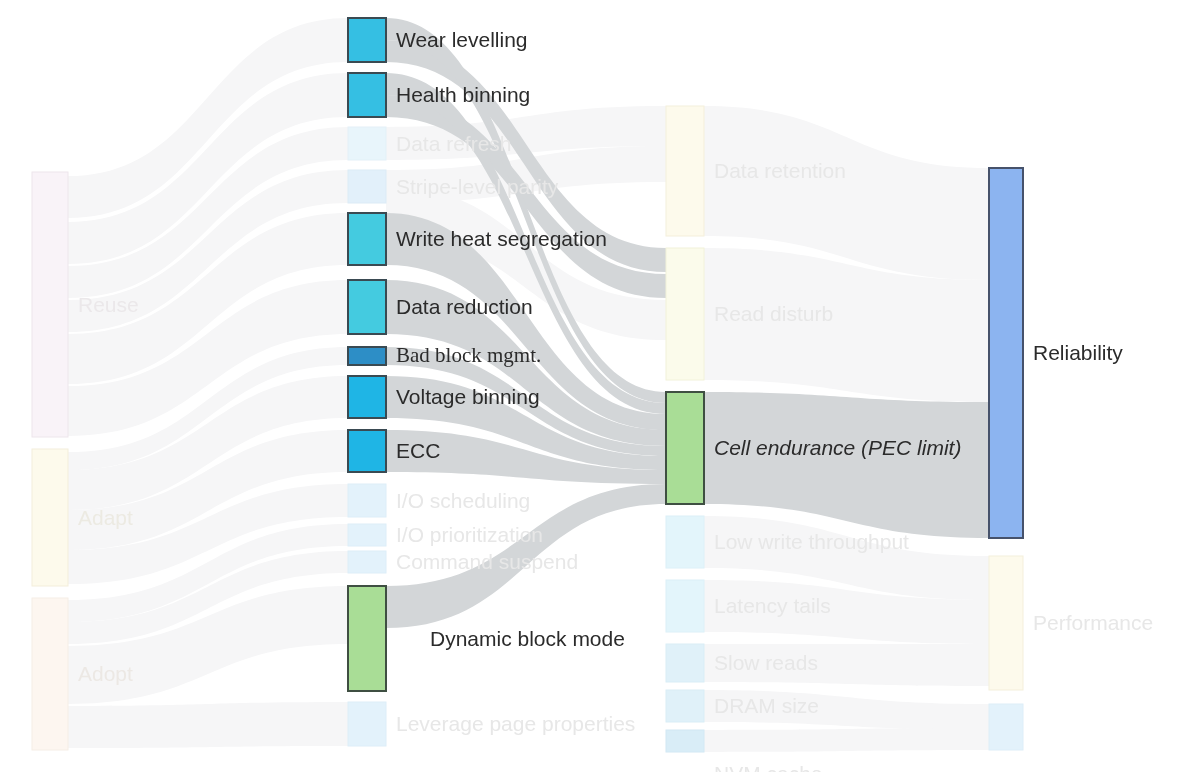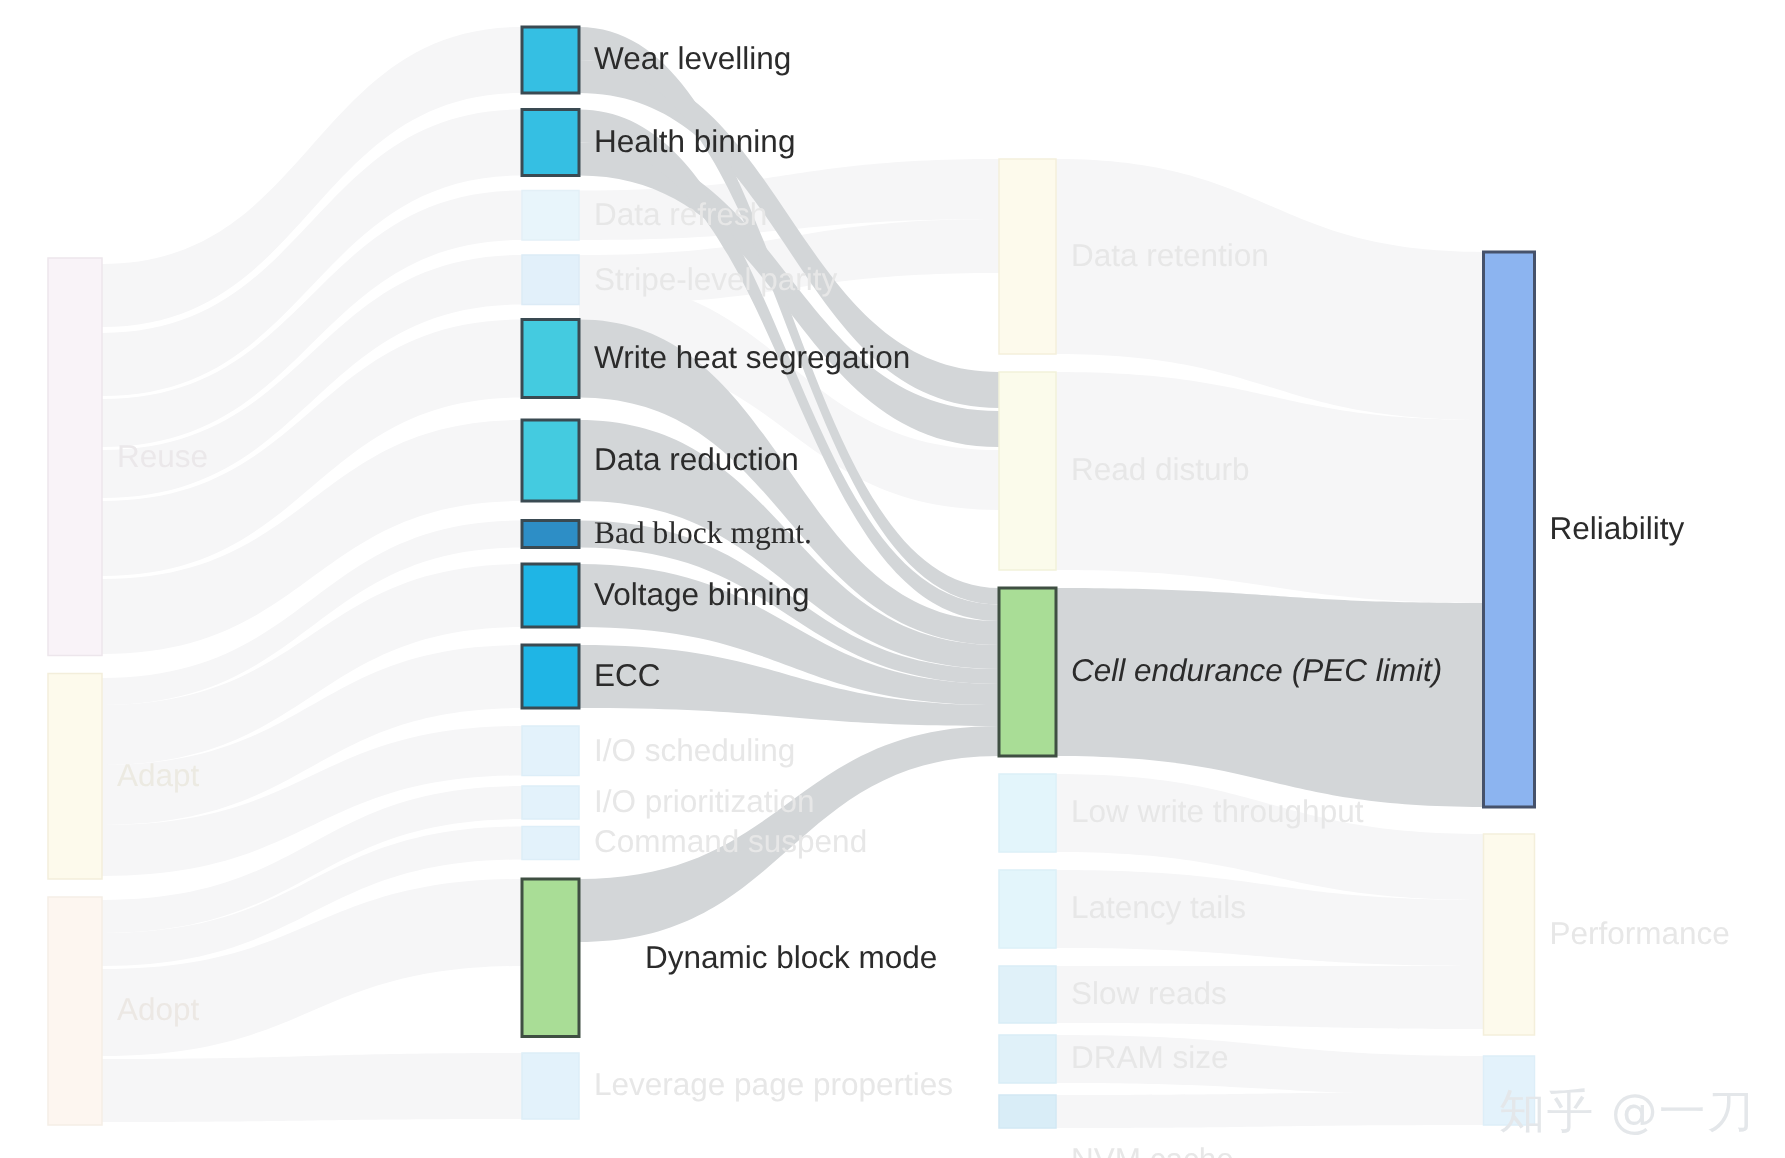--- a/index.html
+++ b/index.html
@@ -109,14 +109,13 @@
       <div class="lbl lbl-dim" style="left: 714px; top: 303px;">Read disturb</div>
       <div class="lbl lbl-active" style="left: 714px; top: 437px; font-style: italic;">Cell endurance (PEC limit)</div>
       <div class="lbl lbl-dim" style="left: 714px; top: 531px;">Low write throughput</div>
       <div class="lbl lbl-dim" style="left: 714px; top: 595px;">Latency tails</div>
       <div class="lbl lbl-dim" style="left: 714px; top: 652px;">Slow reads</div>
       <div class="lbl lbl-dim" style="left: 714px; top: 695px;">DRAM size</div>
       <div class="lbl lbl-dim" style="left: 714px; top: 730px; margin-top: 33px;">NVM cache</div>
       <div class="lbl lbl-active" style="left: 1033px; top: 342px;">Reliability</div>
       <div class="lbl lbl-dim" style="left: 1033px; top: 612px;">Performance</div>
     </div>
-  <div class="wm">知乎 @一刀</div>
 </div>
 
 </body></html>

